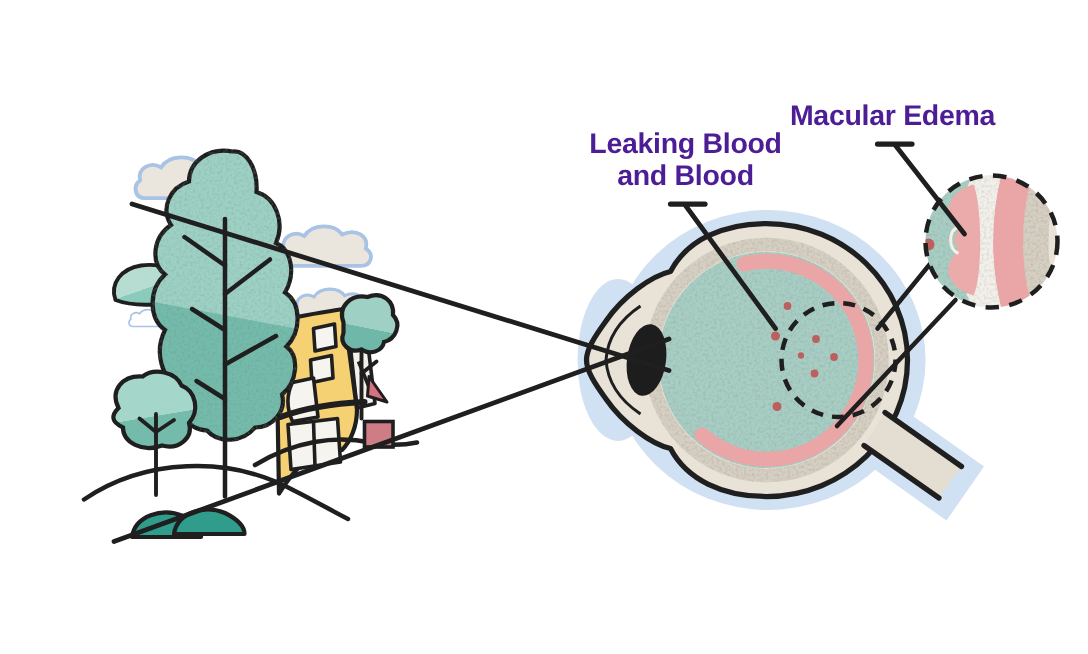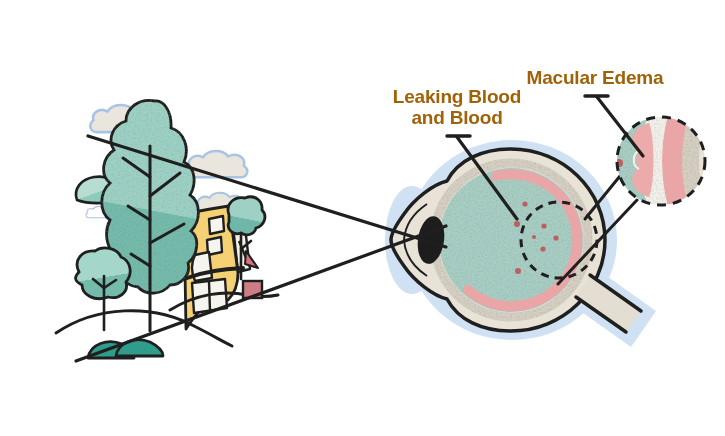--- a/index.html
+++ b/index.html
@@ -3,21 +3,21 @@
 <meta charset="utf-8">
 <style>
   html,body{margin:0;padding:0;background:#ffffff;}
   .stage{
     position:relative;width:725px;height:436px;background:#ffffff;overflow:hidden;
     font-family:"Liberation Sans",sans-serif;
   }
   .stage svg{position:absolute;left:0;top:0;}
   .diagram-label{
     position:absolute;transform:translateX(-50%);
-    font-weight:bold;font-size:19px;line-height:1.12;color:#a16207;
+    font-weight:bold;font-size:19px;line-height:1.12;color:#4c1d95;
     text-align:center;white-space:nowrap;letter-spacing:-0.2px;
   }
   #label-leaking{left:457px;top:86px;text-align:center;}
   #label-macular{left:595px;top:67px;}
 </style>
 </head>
 <body>
 
 <div class="stage">
 

